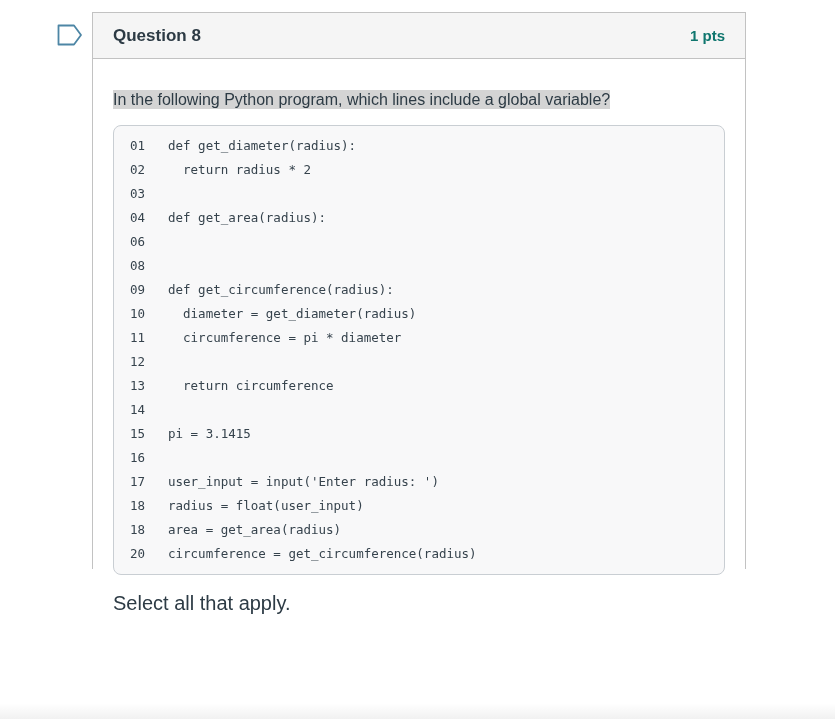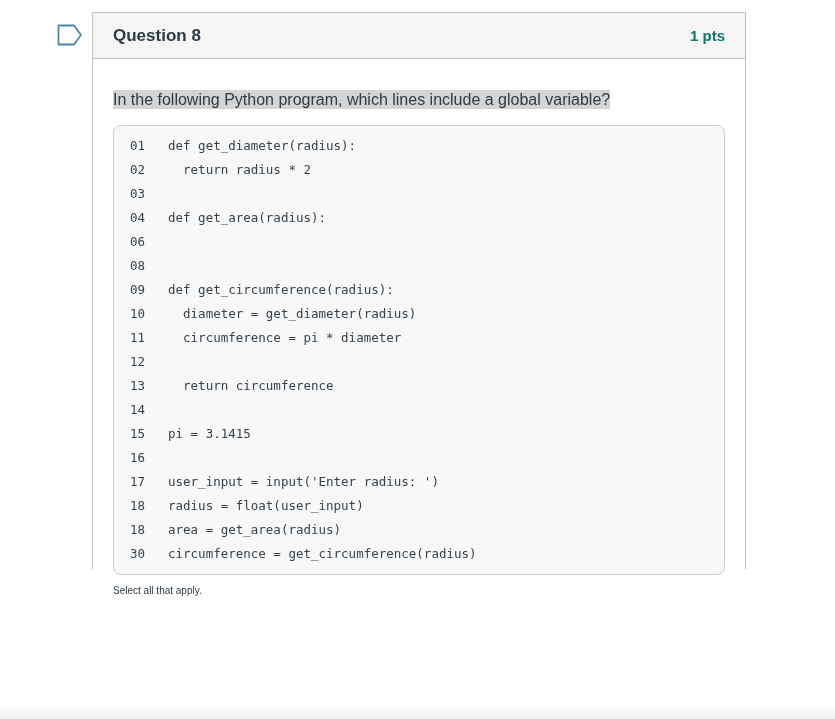--- a/index.html
+++ b/index.html
@@ -85,22 +85,22 @@
   }
   .code-line .ln {
     width: 24px;
     margin-right: 14px;
     flex: 0 0 auto;
   }
   .code-line .src {
     white-space: pre;
   }
   .q-instruction {
-    margin-top: 6px;
-    font-size: 10px;
+    margin-top: 18px;
+    font-size: 20px;
     line-height: 20px;
     color: #2d3b45;
   }
   .bottom-fade {
     position: absolute;
     left: 0;
     bottom: 0;
     width: 835px;
     height: 16px;
     background: linear-gradient(to bottom, rgba(0,0,0,0), rgba(0,0,0,0.055));
@@ -214,21 +214,21 @@
             <span class="ln">18</span>
             <span class="src">radius = float(user_input)</span>
           </div>
 
           <div class="code-line">
             <span class="ln">18</span>
             <span class="src">area = get_area(radius)</span>
           </div>
 
           <div class="code-line">
-            <span class="ln">30</span>
+            <span class="ln">20</span>
             <span class="src">circumference = get_circumference(radius)</span>
           </div>
 
 
         </div>
 
       <p class="q-instruction">Select all that apply.</p>
 
     </div>
   </div>

